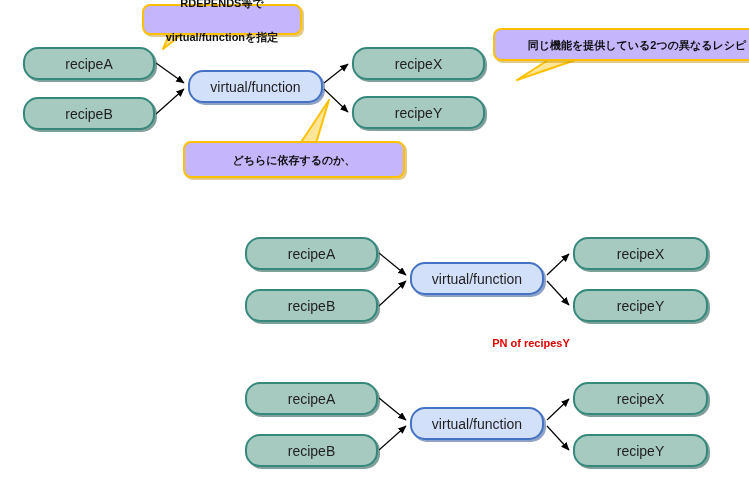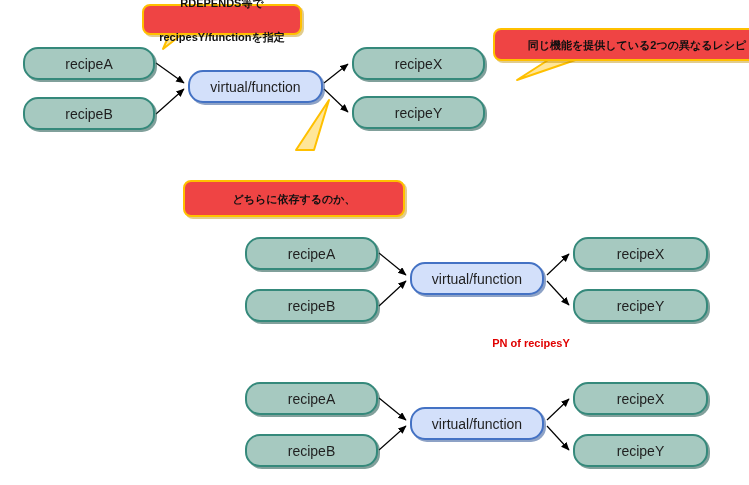--- a/index.html
+++ b/index.html
@@ -16,21 +16,21 @@
   .node.green{
     background:#a6c9c0;border:2px solid #35897b;
     box-shadow:2px 2px 0 rgba(26,82,72,.55);
   }
   .node.blue{
     background:#d3e0fa;border:2.5px solid #4472c4;
     box-shadow:2px 2px 0 rgba(47,85,151,.55);
   }
   .callout{
     position:absolute;box-sizing:border-box;z-index:2;
-    background:#ef4444;border:2px solid #ffc000;border-radius:8px;
+    background:#c4b5fd;border:2px solid #ffc000;border-radius:8px;
     box-shadow:2px 2px 0 rgba(191,143,0,.45);
     display:flex;flex-direction:column;align-items:center;justify-content:center;
     font-size:11px;font-weight:bold;line-height:14px;text-align:center;color:#111111;
     padding:1px 4px;
     gap:20px;
   }
   .pn-label{
     position:absolute;z-index:2;width:130px;text-align:center;
     font-size:11px;font-weight:bold;color:#e00000;line-height:13px;
   }
@@ -62,26 +62,26 @@
     <line x1="547" y1="281" x2="569" y2="305" stroke="#000" stroke-width="1.2" marker-end="url(#ah)"></line>
 
     <line x1="379" y1="398" x2="406" y2="420" stroke="#000" stroke-width="1.2" marker-end="url(#ah)"></line>
     <line x1="379" y1="450" x2="406" y2="426" stroke="#000" stroke-width="1.2" marker-end="url(#ah)"></line>
     <line x1="547" y1="420" x2="569" y2="399" stroke="#000" stroke-width="1.2" marker-end="url(#ah)"></line>
     <line x1="547" y1="426" x2="569" y2="450" stroke="#000" stroke-width="1.2" marker-end="url(#ah)"></line>
   </svg>
 
   <div class="callout" style="left:142px;top:4px;width:160px;height:31px;">
     <span>RDEPENDS等で</span>
-    <span>recipesY/functionを指定</span>
+    <span>virtual/functionを指定</span>
   </div>
   <div class="callout" style="left:493px;top:28px;width:288px;height:33px;">
     <span>同じ機能を提供している2つの異なるレシピ</span>
   </div>
-  <div class="callout" style="left:183px;top:141px;width:222px;height:37px;margin-top:39px;">
+  <div class="callout" style="left:183px;top:141px;width:222px;height:37px;">
     <span>どちらに依存するのか、</span>
   </div>
 
   <div class="pn-label" style="left:466px;top:337px;">PN of recipesY</div>
 
   <div class="node green" style="left:23px;top:47px;width:132px;">recipeA</div>
   <div class="node green" style="left:23px;top:97px;width:132px;">recipeB</div>
   <div class="node blue" style="left:188px;top:70px;width:135px;">virtual/function</div>
   <div class="node green" style="left:352px;top:47px;width:133px;">recipeX</div>
   <div class="node green" style="left:352px;top:96px;width:133px;">recipeY</div>

